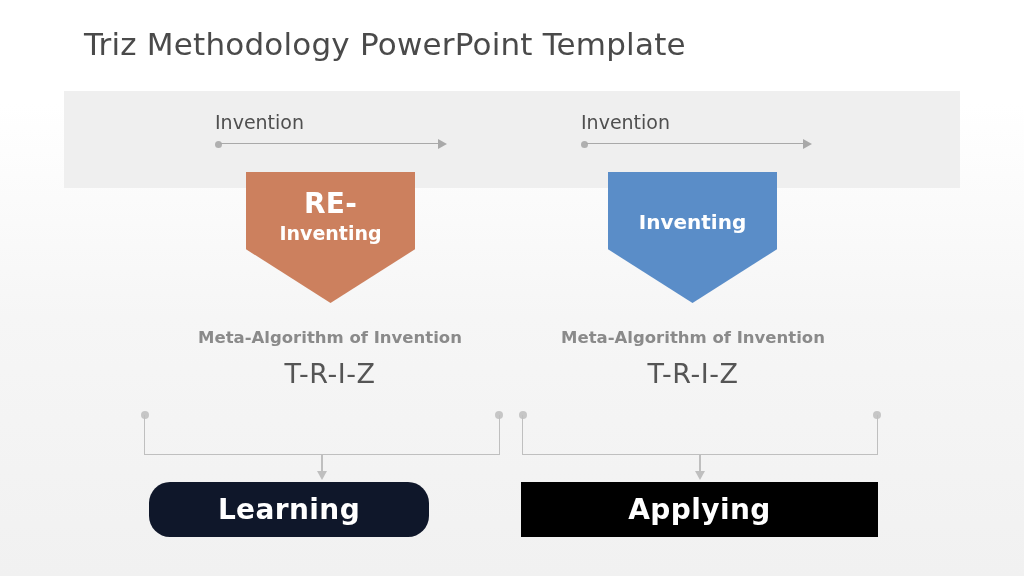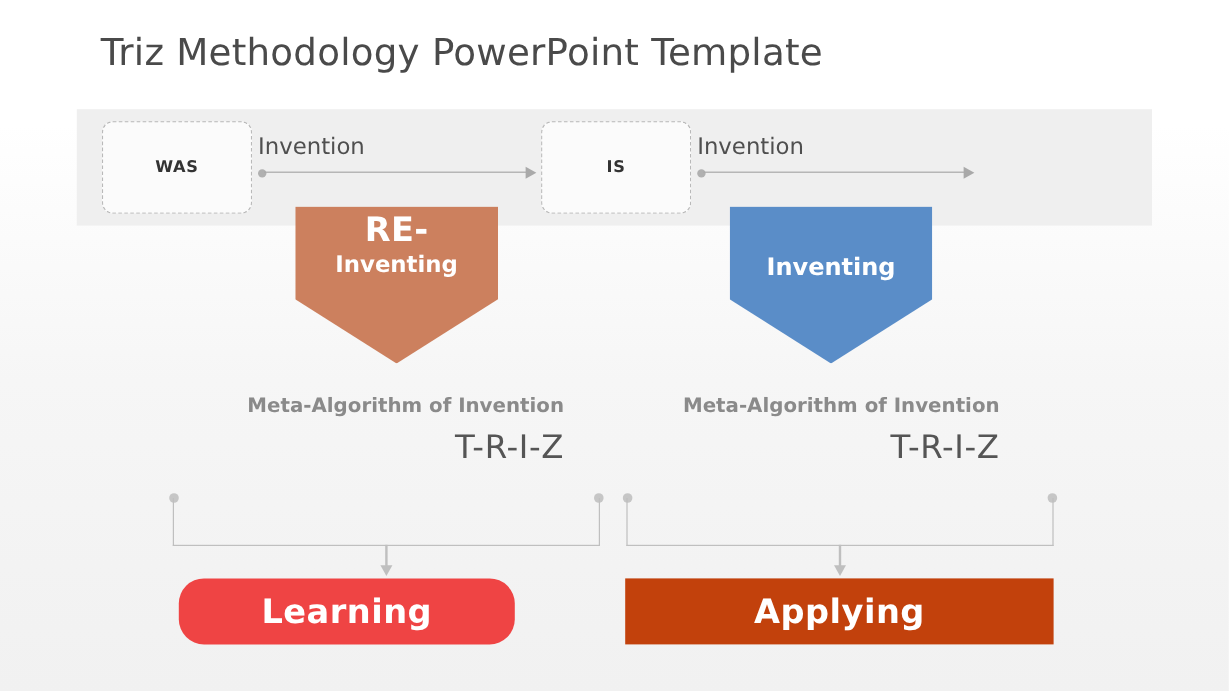--- a/index.html
+++ b/index.html
@@ -112,21 +112,21 @@
   
   .pentagon {
     position: absolute;
     width: 169px;
     height: 131px;
     clip-path: polygon(0% 0%, 100% 0%, 100% 59%, 50% 100%, 0% 59%);
     display: flex;
     flex-direction: column;
     align-items: center;
     justify-content: flex-start;
-    padding-top: 5px;
+    padding-top: 17px;
     color: #ffffff;
     text-align: center;
   }
   .pentagon-orange {
     left: 246px;
     top: 172px;
     background: #cc805e;
   }
   .pentagon-blue {
     left: 608px;
@@ -149,21 +149,21 @@
   .pent-line-single {
     font-size: 20px;
     font-weight: bold;
     line-height: 1.2;
   }
 
   
   .meta-block {
     position: absolute;
     width: 280px;
-    text-align: right;
+    text-align: center;
   }
   .meta-left  { left: 190px; top: 328px; }
   .meta-right { left: 553px; top: 328px; }
 
   .meta-caption {
     font-size: 16.5px;
     font-weight: bold;
     color: #8a8a8a;
     line-height: 1.25;
   }
@@ -237,43 +237,37 @@
     align-items: center;
     justify-content: center;
     color: #ffffff;
     font-size: 28px;
     font-weight: bold;
     letter-spacing: 0.4px;
   }
   .result-learning {
     left: 149px;
     width: 280px;
-    background: #ef4444;
+    background: #0f172a;
     border-radius: 21px;
   }
   .result-applying {
     left: 521px;
     width: 357px;
-    background: #c2410c;
+    background: #000000;
   }
 </style>
 </head>
 <body>
 
 <div class="slide-title">Triz Methodology PowerPoint Template</div>
 
 <div class="timeline-band">
 
-  <div class="state-box state-was">
-    <span>WAS</span>
-  </div>
-
-  <div class="state-box state-is">
-    <span>IS</span>
-  </div>
+
 
 
   <div class="band-arrow-label label-1">Invention</div>
   <div class="band-arrow arrow-1">
     <span class="dot"></span>
     <span class="line"></span>
     <span class="head"></span>
   </div>
 
   <div class="band-arrow-label label-2">Invention</div>

